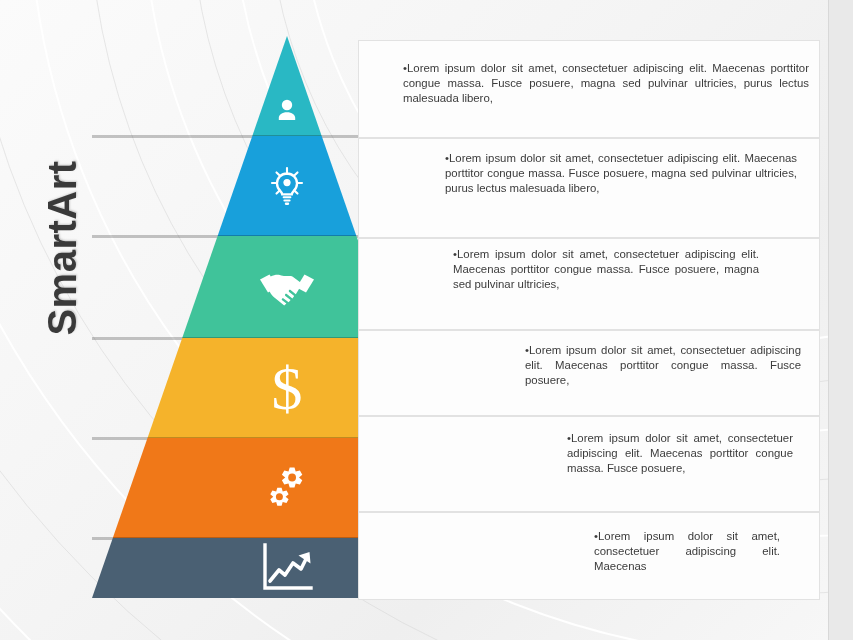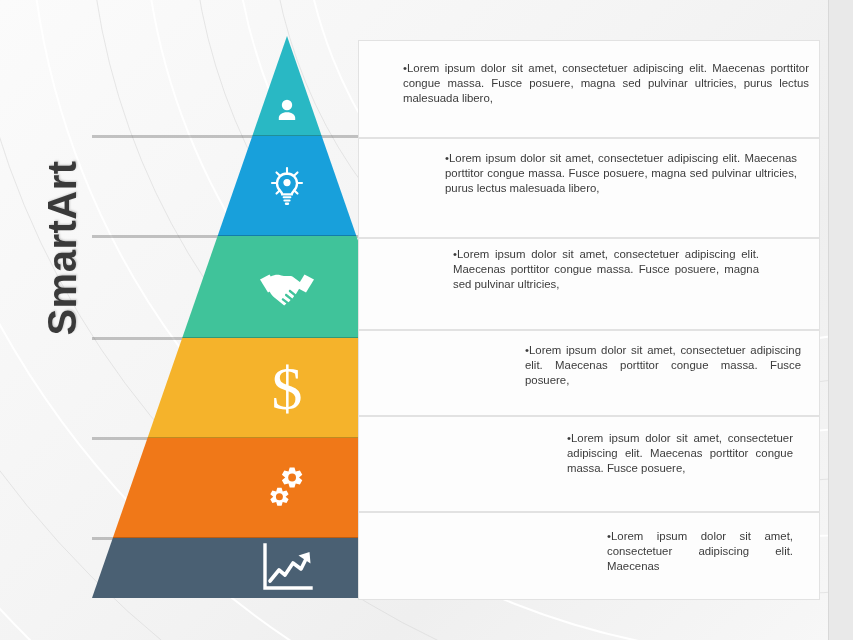--- a/index.html
+++ b/index.html
@@ -196,19 +196,19 @@
 
   <div class="panel" style="left:358px;top:330px;width:462px;height:86px;">
     <div class="ptext" style="left:166px;top:12px;width:276px;">•Lorem ipsum dolor sit amet, consectetuer adipiscing elit. Maecenas porttitor congue massa. Fusce posuere,</div>
   </div>
 
   <div class="panel" style="left:358px;top:416px;width:462px;height:96px;">
     <div class="ptext" style="left:208px;top:14px;width:226px;">•Lorem ipsum dolor sit amet, consectetuer adipiscing elit. Maecenas porttitor congue massa. Fusce posuere,</div>
   </div>
 
   <div class="panel" style="left:358px;top:512px;width:462px;height:88px;">
-    <div class="ptext" style="left:248px;top:16px;width:186px;">•Lorem ipsum dolor sit amet, consectetuer adipiscing elit. Maecenas</div>
+    <div class="ptext" style="left:235px;top:16px;width:186px;">•Lorem ipsum dolor sit amet, consectetuer adipiscing elit. Maecenas</div>
   </div>
 
 </div>
 
 <div id="sheetEdge"></div>
 <div id="rightGutter"></div>
 
 </body></html>

